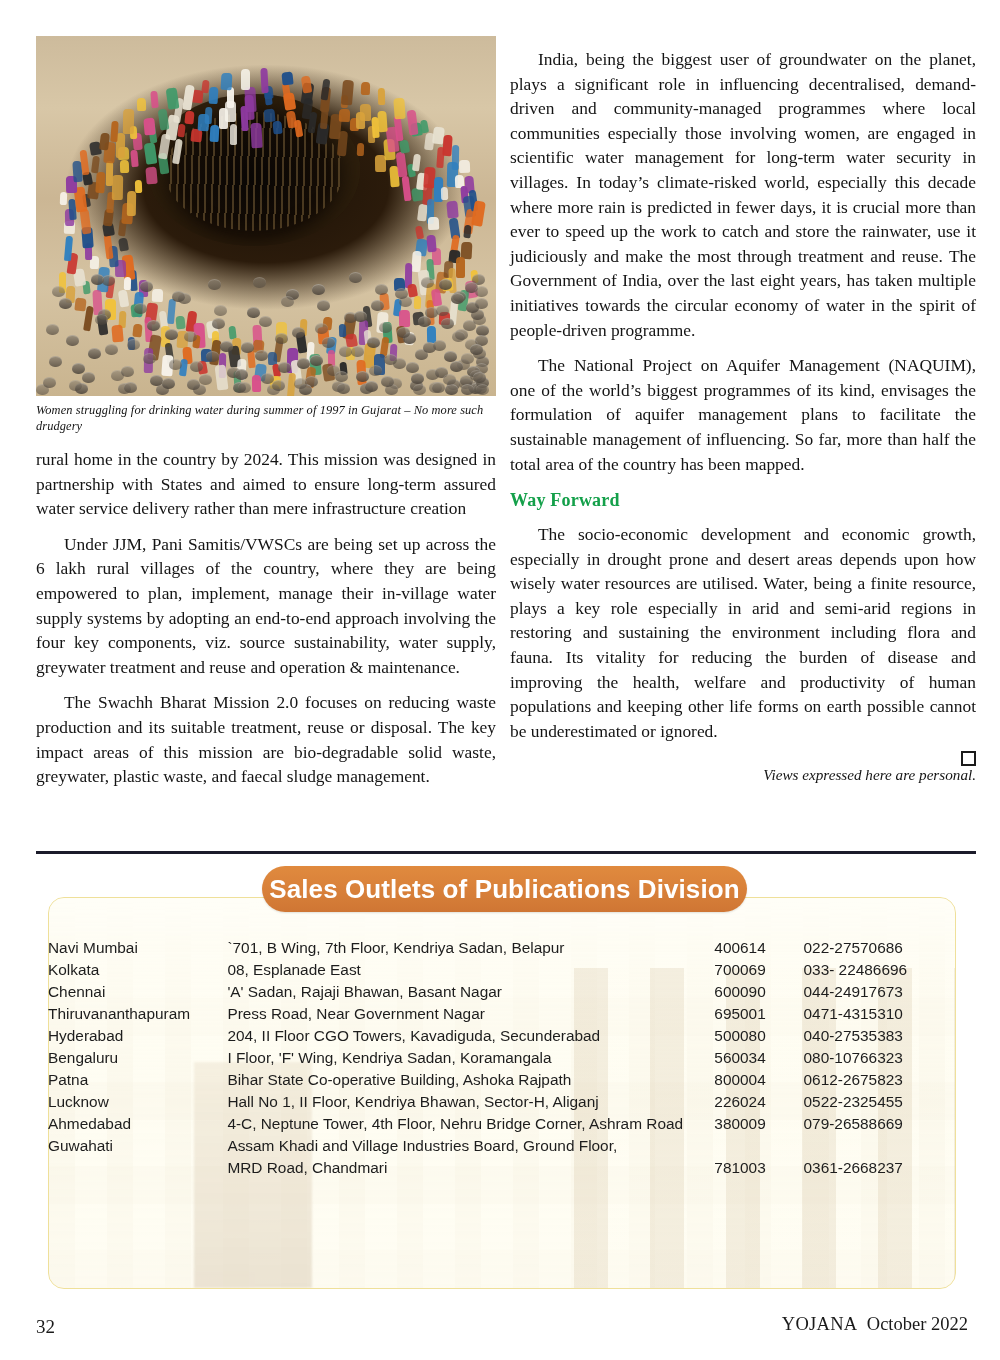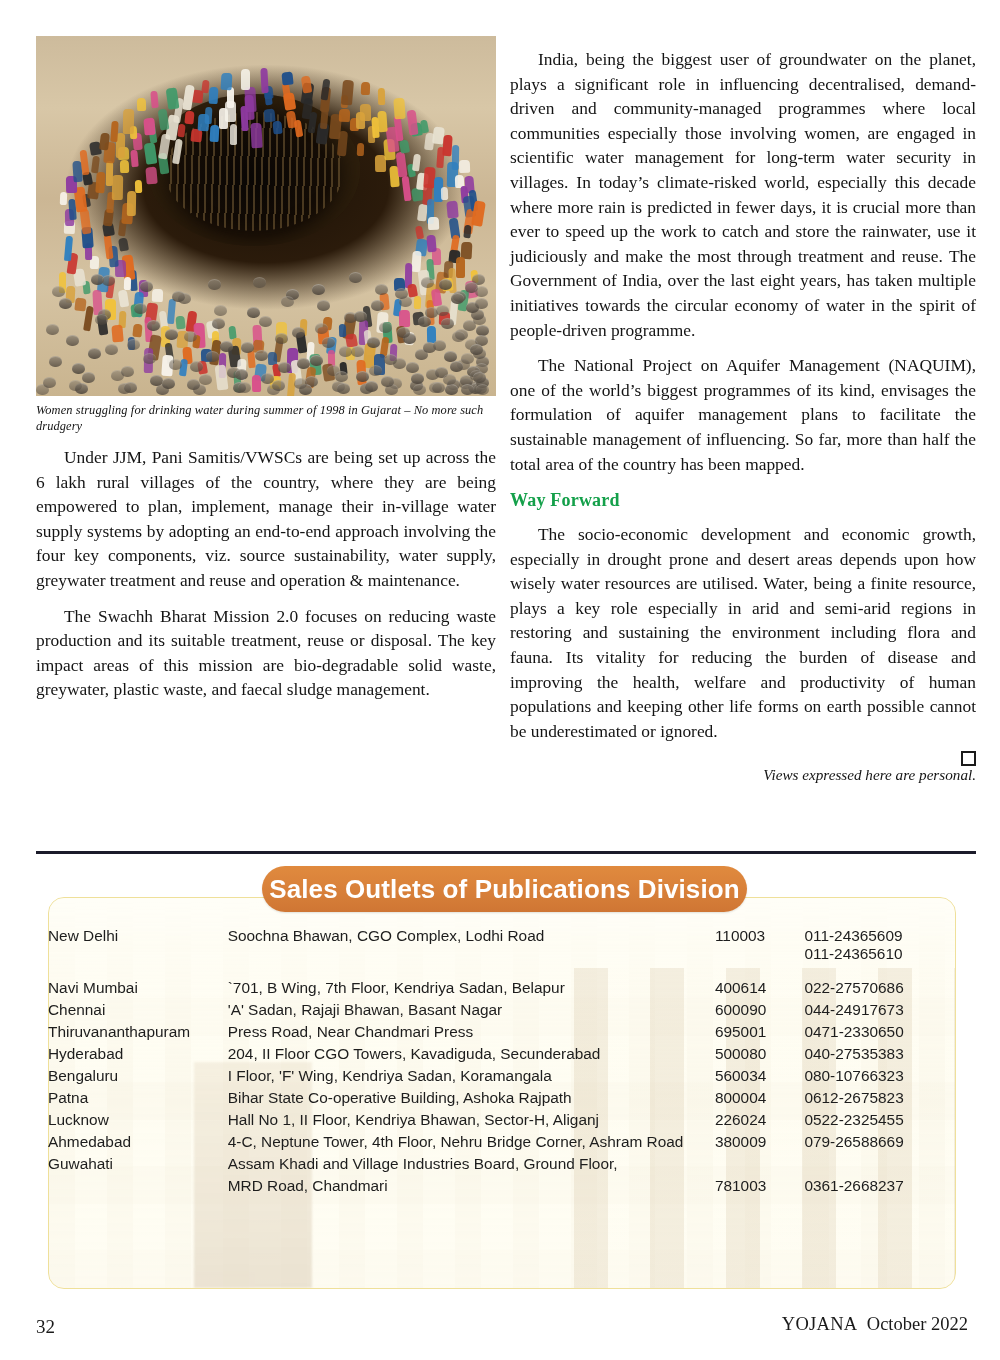--- a/index.html
+++ b/index.html
@@ -644,23 +644,24 @@
               <i style="left: 301.292px; top: 111.12px; opacity: 0.75;"></i>
               <i style="left: 276.146px; top: 11.6509px; opacity: 0.85;"></i>
               <i style="left: 377.297px; top: 111.615px; opacity: 0.55;"></i>
               <i style="left: 172.301px; top: 6.9098px; opacity: 0.65;"></i>
               <i style="left: 424.72px; top: 111.908px; opacity: 0.75;"></i>
               <i style="left: 55.4038px; top: 2.15621px; opacity: 0.85;"></i>
               <i style="left: 439.969px; top: 112px; opacity: 0.55;"></i>
               <i style="left: 65.6907px; top: 2.60127px; opacity: 0.65;"></i>
             </div>
         </div>
-        <div class="caption">Women struggling for drinking water during summer of 1998 in Gujarat – No more such drudgery</div>
+        <div class="caption">Women struggling for drinking water during summer of 1997 in Gujarat – No more such drudgery</div>
       </div>
 
+      <p class="body first">rural home in the country by 2024. This mission was designed in partnership with States and aimed to ensure long-term assured water service delivery rather than mere infrastructure creation</p>
       <p class="body indent">Under JJM, Pani Samitis/VWSCs are being set up across the 6 lakh rural villages of the country, where they are being empowered to plan, implement, manage their in-village water supply systems by adopting an end-to-end approach involving the four key components, viz. source sustainability, water supply, greywater treatment and reuse and operation &amp; maintenance.</p>
       <p class="body indent">The Swachh Bharat Mission 2.0 focuses on reducing waste production and its suitable treatment, reuse or disposal. The key impact areas of this mission are bio-degradable solid waste, greywater, plastic waste, and faecal sludge management.</p>
     </div>
 
     <div class="col-right">
       <p class="body indent">India, being the biggest user of groundwater on the planet, plays a significant role in influencing decentralised, demand-driven and community-managed programmes where local communities especially those involving women, are engaged in scientific water management for long-term water security in villages. In today’s climate-risked world, especially this decade where more rain is predicted in fewer days, it is crucial more than ever to speed up the work to catch and store the rainwater, use it judiciously and make the most through treatment and reuse. The Government of India, over the last eight years, has taken multiple initiatives towards the circular economy of water in the spirit of people-driven programme.</p>
       <p class="body indent">The National Project on Aquifer Management (NAQUIM), one of the world’s biggest programmes of its kind, envisages the formulation of aquifer management plans to facilitate the sustainable management of influencing. So far, more than half the total area of the country has been mapped.</p>
 
       <div class="h-green">Way Forward</div>
 
@@ -676,49 +677,49 @@
     <div class="panel-bg"></div>
     <div class="panel-bg2"></div>
   </div>
 
   <div class="ribbon">
     <span class="ribbon-text">Sales Outlets of Publications Division</span>
   </div>
 
   <table class="outlets">
     <tbody id="outlets-body">
-        <tr class="r-tall">
-          <td class="c-city">New Delhi</td>
-          <td class="c-addr">Soochna Bhawan, CGO Complex, Lodhi Road</td>
-          <td class="c-pin">110003</td>
-          <td class="c-phone">011-24365609<span class="phone2">011-24365610</span></td>
-        </tr>
         <tr class="r-gap">
           <td></td>
           <td></td>
           <td></td>
           <td></td>
         </tr>
         <tr>
           <td class="c-city">Navi Mumbai</td>
           <td class="c-addr">`701, B Wing, 7th Floor, Kendriya Sadan, Belapur</td>
           <td class="c-pin">400614</td>
           <td class="c-phone">022-27570686</td>
         </tr>
         <tr>
+          <td class="c-city">Kolkata</td>
+          <td class="c-addr">08, Esplanade East</td>
+          <td class="c-pin">700069</td>
+          <td class="c-phone">033- 22486696</td>
+        </tr>
+        <tr>
           <td class="c-city">Chennai</td>
           <td class="c-addr">'A' Sadan, Rajaji Bhawan, Basant Nagar</td>
           <td class="c-pin">600090</td>
           <td class="c-phone">044-24917673</td>
         </tr>
         <tr>
           <td class="c-city">Thiruvananthapuram</td>
-          <td class="c-addr">Press Road, Near Chandmari Press</td>
+          <td class="c-addr">Press Road, Near Government Nagar</td>
           <td class="c-pin">695001</td>
-          <td class="c-phone">0471-2330650</td>
+          <td class="c-phone">0471-4315310</td>
         </tr>
         <tr>
           <td class="c-city">Hyderabad</td>
           <td class="c-addr">204, II Floor CGO Towers, Kavadiguda, Secunderabad</td>
           <td class="c-pin">500080</td>
           <td class="c-phone">040-27535383</td>
         </tr>
         <tr>
           <td class="c-city">Bengaluru</td>
           <td class="c-addr">I Floor, 'F' Wing, Kendriya Sadan, Koramangala</td>

